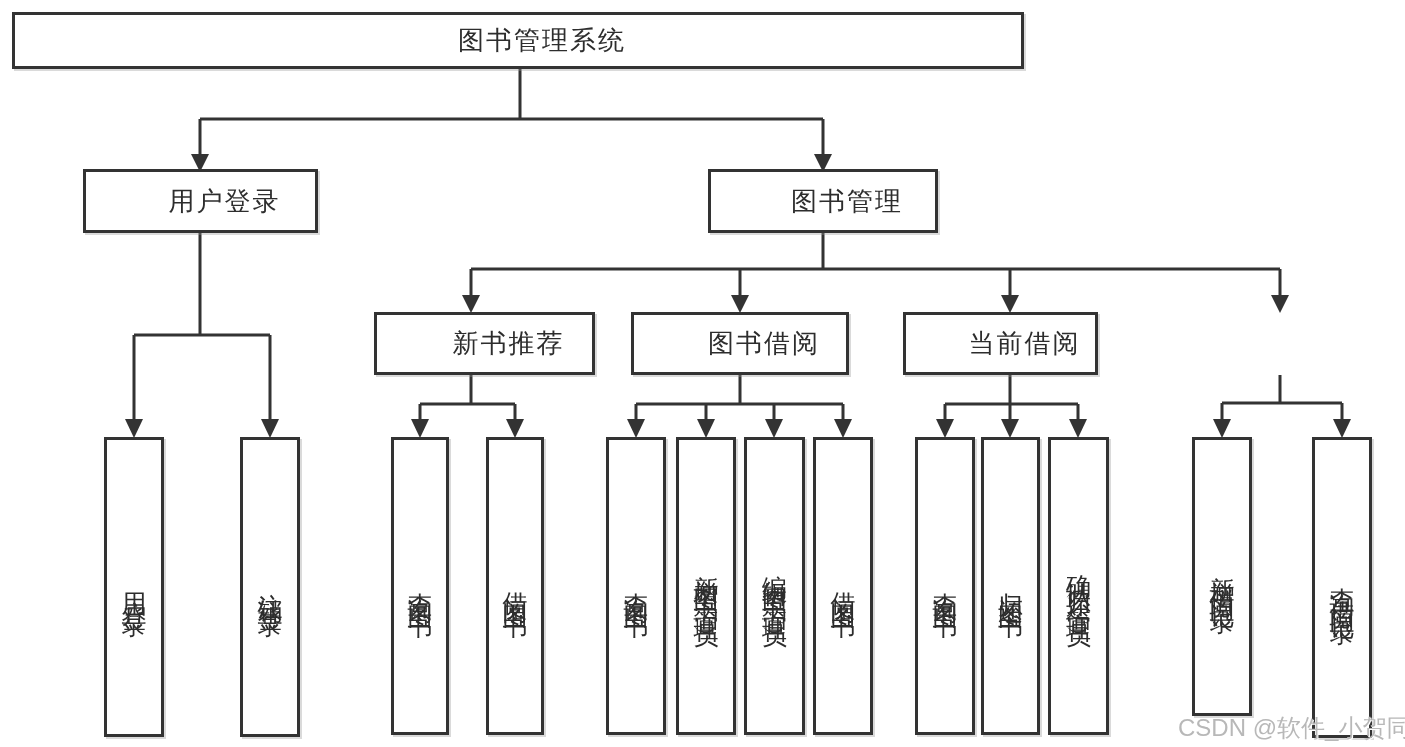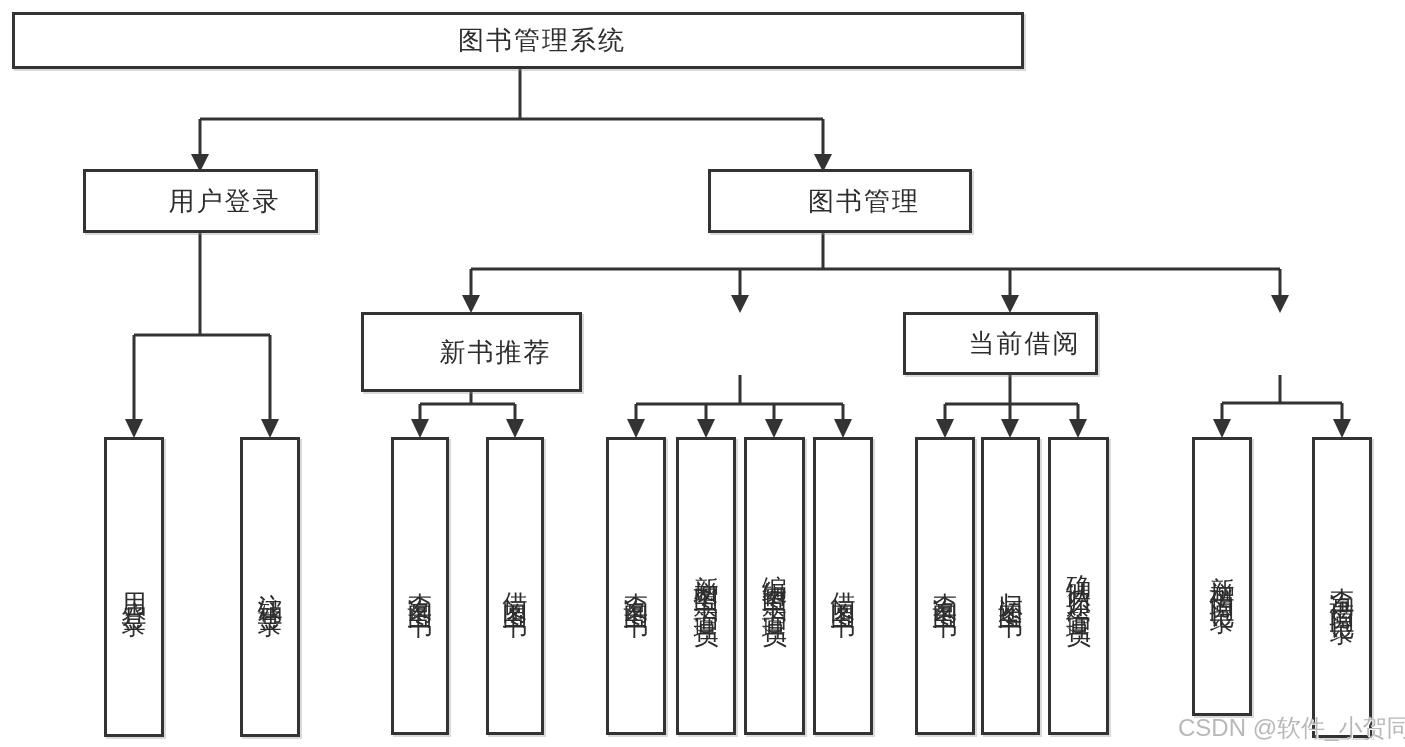--- a/index.html
+++ b/index.html
@@ -73,23 +73,24 @@
         <path fill="none" d="M1280 375 V403 M1222 403 H1342 M1222 403 V421 M1342 403 V421"></path>
         <polygon stroke="none" points="1213,419 1231,419 1222,438"></polygon>
         <polygon stroke="none" points="1333,419 1351,419 1342,438"></polygon>
       </g>
     </g>
   </svg>
 
   <div class="box hbox" style="left:12px;top:12px;width:1012px;height:57px">图书管理系统</div>
 
   <div class="box hbox" style="left:83px;top:169px;width:235px;height:64px">用户登录</div>
-  <div class="box hbox" style="left:708px;top:169px;width:264px;height:64px">图书管理</div>
+  <div class="box hbox" style="left:708px;top:169px;width:230px;height:64px">图书管理</div>
 
-  <div class="box hbox" style="left:361px;top:312px;width:221px;height:80px">新书推荐</div>
+  <div class="box hbox" style="left:374px;top:312px;width:221px;height:63px">新书推荐</div>
+  <div class="box hbox" style="left:631px;top:312px;width:218px;height:63px">图书借阅</div>
   <div class="box hbox" style="left:903px;top:312px;width:195px;height:63px">当前借阅</div>
 
   <div class="box vbox" style="left:104px;top:437px;width:60px;height:300px">用户登录</div>
   <div class="box vbox" style="left:240px;top:437px;width:60px;height:300px">注销登录</div>
 
   <div class="box vbox" style="left:391px;top:437px;width:58px;height:298px">查询图书</div>
   <div class="box vbox" style="left:486px;top:437px;width:58px;height:298px">借阅图书</div>
 
   <div class="box vbox" style="left:606px;top:437px;width:60px;height:298px">查询图书</div>
   <div class="box vbox" style="left:676px;top:437px;width:60px;height:298px">新增图书（管理员）</div>

